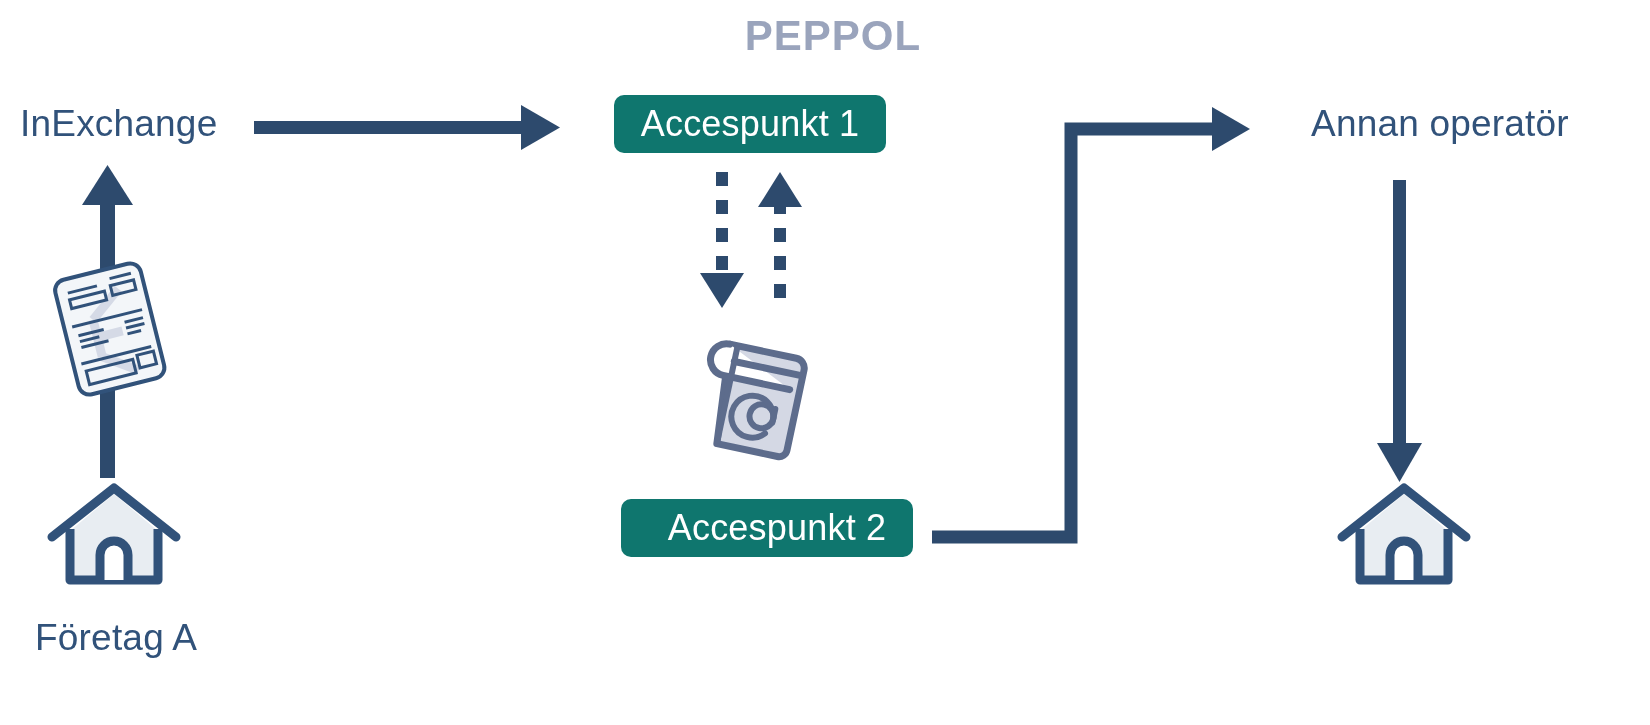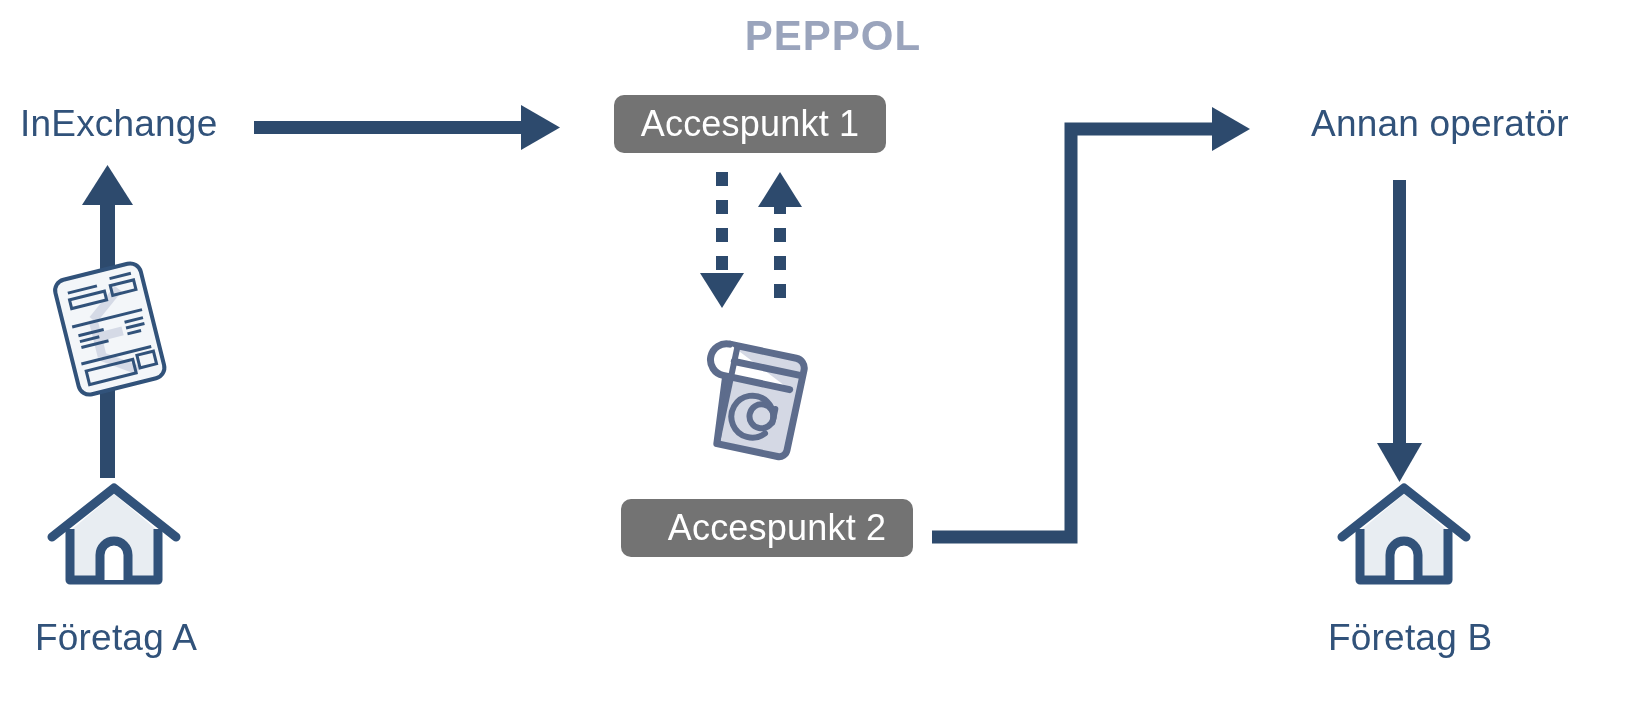--- a/index.html
+++ b/index.html
@@ -33,21 +33,21 @@
     width: 1650px;
     text-align: center;
     color: #9aa4bc;
     font-size: 42px;
     font-weight: 700;
     letter-spacing: 1px;
     padding-left: 8px;
   }
   .ap-box {
     position: absolute;
-    background: #737373;
+    background: #0f766e;
     color: #ffffff;
     border-radius: 10px;
     font-size: 36px;
     display: flex;
     align-items: center;
     justify-content: center;
     white-space: nowrap;
     letter-spacing: 0.2px;
   }
   #ap1-box { left: 614px; top: 95px;  width: 272px; height: 58px; }
@@ -165,19 +165,18 @@
     </g>
 
   </svg>
 
   <div class="label" id="label-inexchange">InExchange</div>
 
   <div class="label" id="label-annan">Annan operatör</div>
 
   <div class="label" id="label-foretag-a">Företag A</div>
 
-  <div class="label" id="label-foretag-b">Företag B</div>
 
   <div class="ap-box" id="ap1-box">Accespunkt 1</div>
 
   <div class="ap-box" id="ap2-box">Accespunkt 2</div>
 
 </div>
 
 </body></html>

